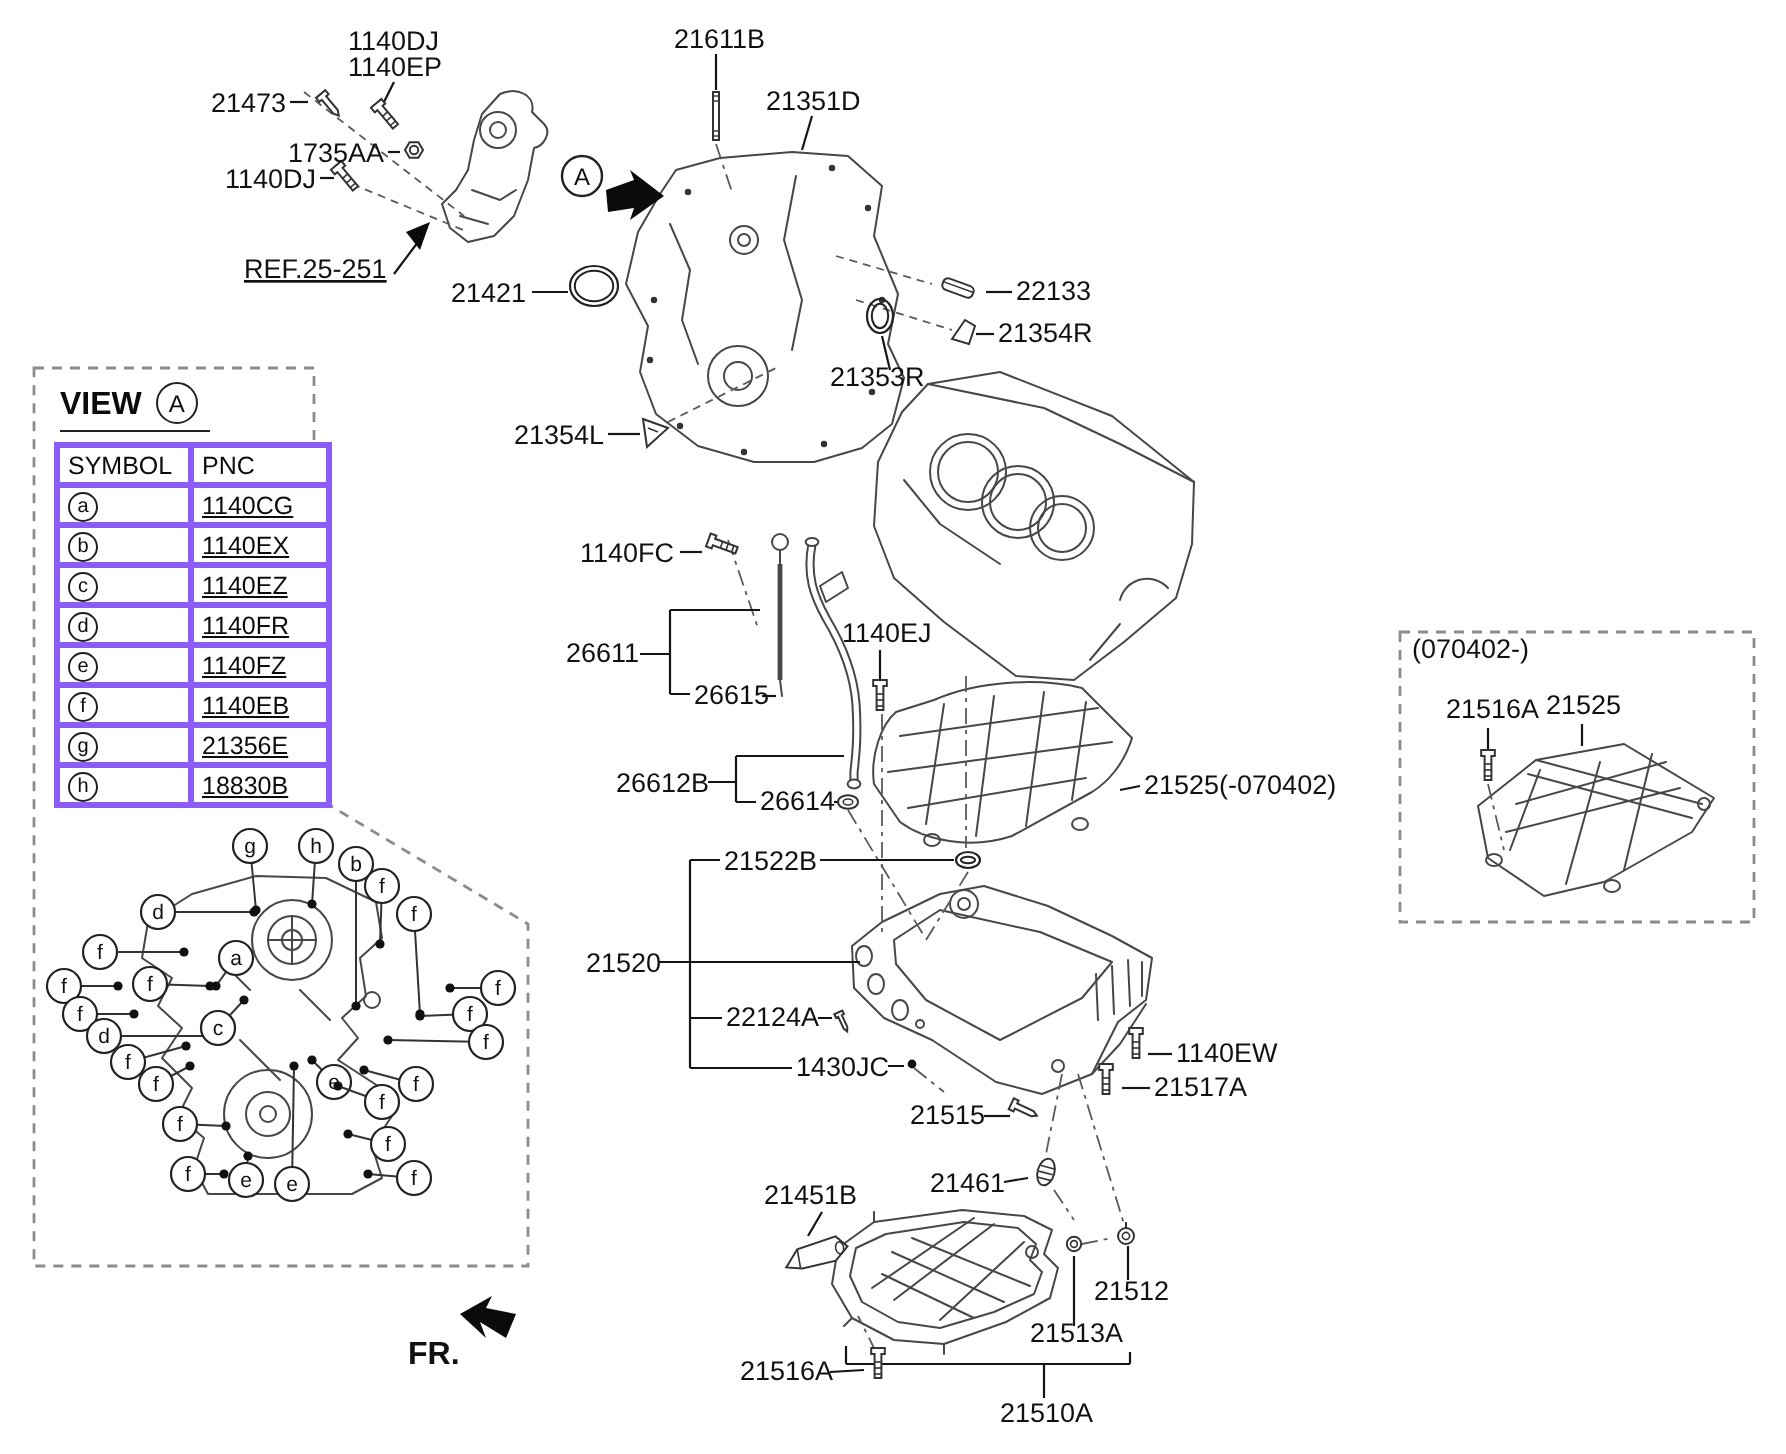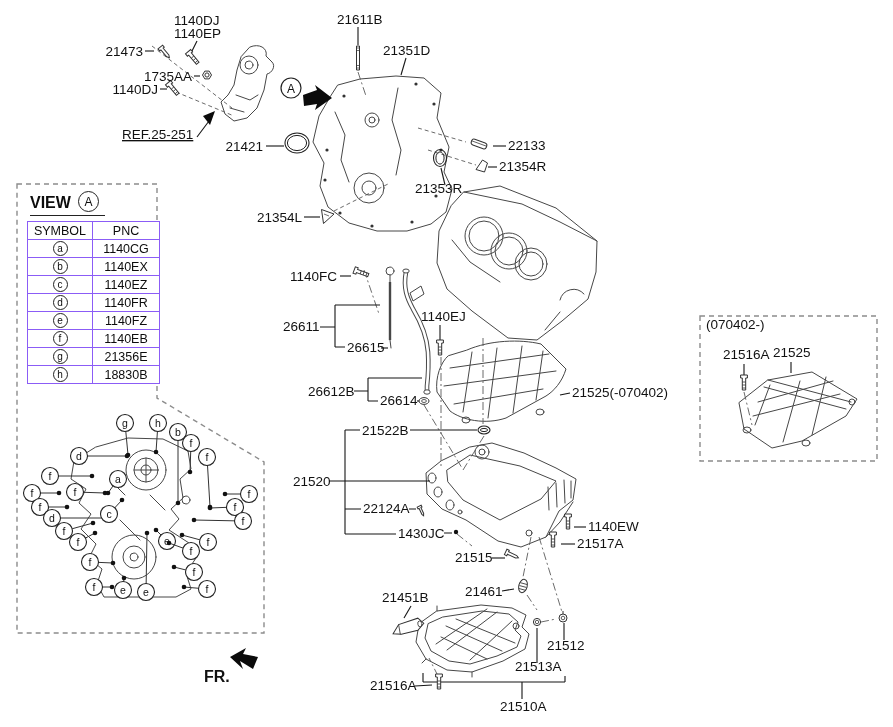--- a/index.html
+++ b/index.html
@@ -15,24 +15,24 @@
   .dashbox{fill:none;stroke:#8c8c8c;stroke-width:1.4;stroke-dasharray:5 4;}
   .blk{fill:#0b0b0b;stroke:none;}
   .dotpt{fill:#111;stroke:none;}
   
   .view-head{position:absolute;left:30px;top:191px;display:flex;align-items:flex-end;gap:7px;
              font-size:16px;font-weight:bold;color:#0c0c0c;border-bottom:1.6px solid #222;
              padding:0 6px 3px 0;}
   .circ-a{display:inline-flex;align-items:center;justify-content:center;width:19px;height:19px;
           border:1.4px solid #222;border-radius:50%;font-size:12px;font-weight:normal;}
   .pnc-table{position:absolute;left:27px;top:221px;border-collapse:collapse;background:#fff;}
-  .pnc-table th,.pnc-table td{border:1px solid #8b5cf6;font-size:12.5px;font-weight:normal;
-          color:#0c0c0c;text-align:center;height:17px;padding:0 4px;}
+  .pnc-table th,.pnc-table td{border:3px solid #8b5cf6;font-size:12.5px;font-weight:normal;
+          color:#0c0c0c;text-align:left;height:17px;padding:0 4px;}
   .pnc-table th{width:56px;}
-  .pnc-table td.pnc{width:58px;}
+  .pnc-table td.pnc{width:58px;text-decoration:underline;}
   .pnc-table{border:1.6px solid #2c2c2c;}
   .circ-s{display:inline-flex;align-items:center;justify-content:center;width:13px;height:13px;
           border:1px solid #222;border-radius:50%;font-size:10px;line-height:13px;}
 </style>
 </head>
 <body>
 
 <div class="stage">
 
   <svg width="893" height="727" viewBox="0 0 893 727">

